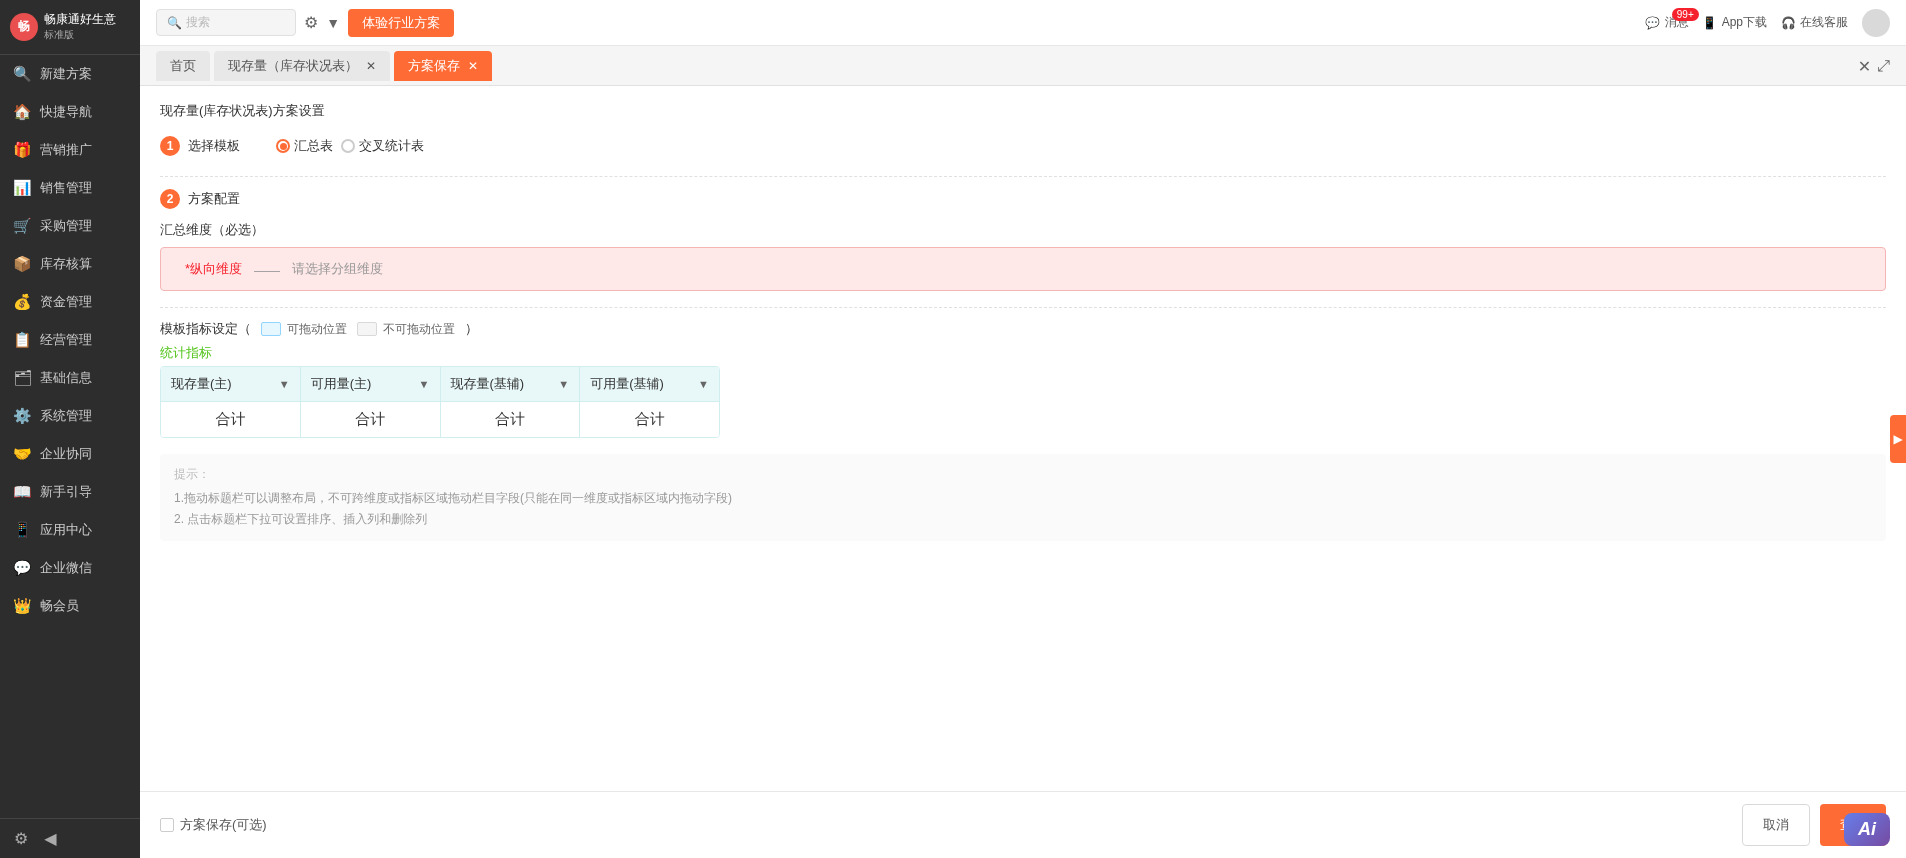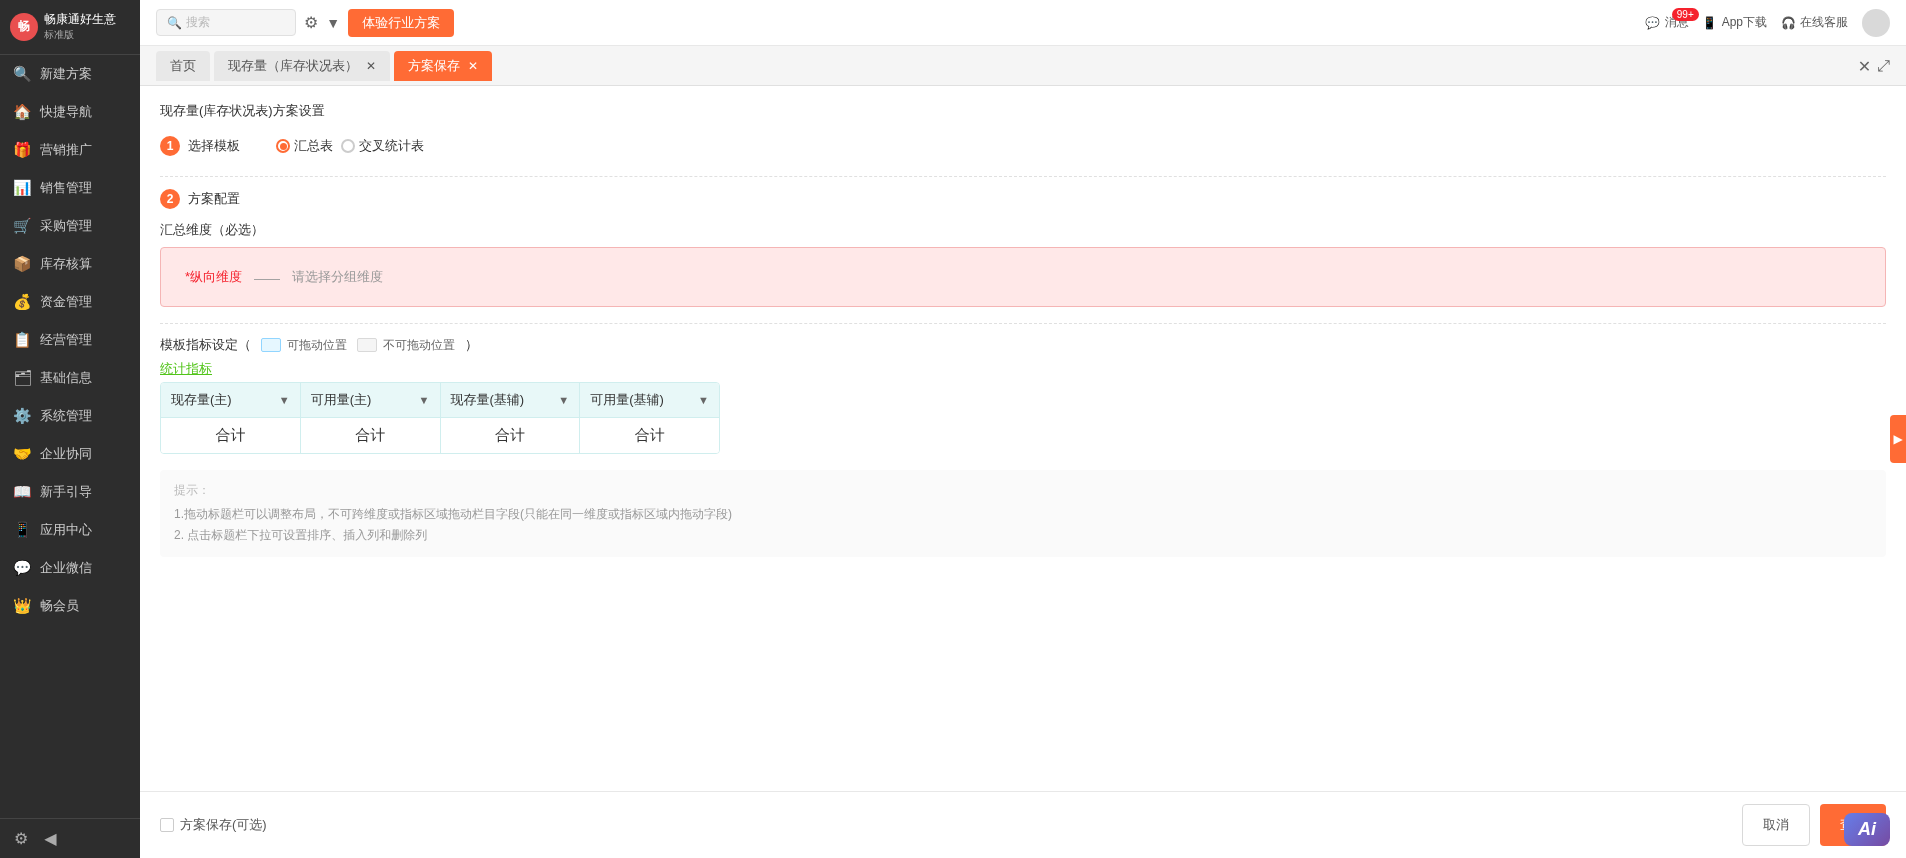--- a/index.html
+++ b/index.html
@@ -204,21 +204,21 @@
     }
 
     
     .divider { border: none; border-top: 1px dashed #e0e0e0; margin: 12px 0; }
 
     
     .dimension-area {
       background: #ffe8e8;
       border: 1px solid #f5b5b5;
       border-radius: 4px;
-      padding: 20px 24px;
+      padding: 12px 24px;
       margin-left: 0;
       display: flex;
       align-items: flex-end;
       gap: 12px;
     }
     .dim-label {
       color: #f5222d;
       font-size: 13px;
       white-space: nowrap;
     }
@@ -240,21 +240,20 @@
     }
     .legend-box.draggable { background: #e6f7ff; border-color: #91d5ff; }
     .legend-box.fixed { background: #f5f5f5; border-color: #d9d9d9; }
 
     
     .stats-section-title {
       color: #52c41a;
       font-size: 13px;
       font-weight: 500;
       margin-bottom: 4px;
-      text-decoration: underline;
     }
     .stats-table {
       border: 1px solid #d0eeee;
       border-radius: 4px;
       overflow: hidden;
       width: 560px;
     }
     .stats-table-header {
       display: flex;
       background: #e8f8f8;

